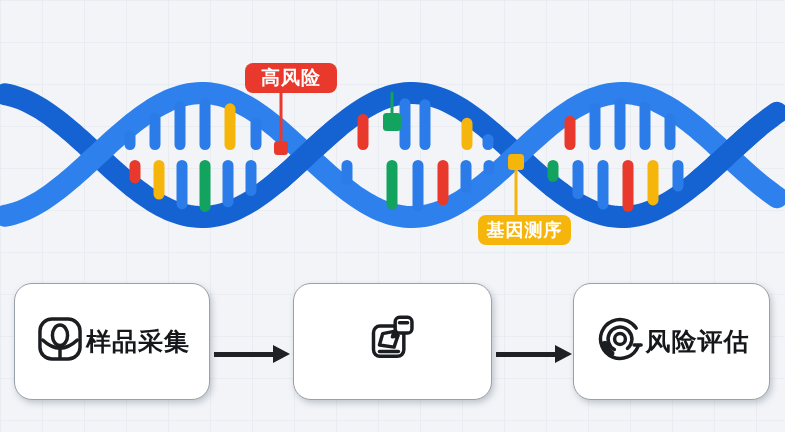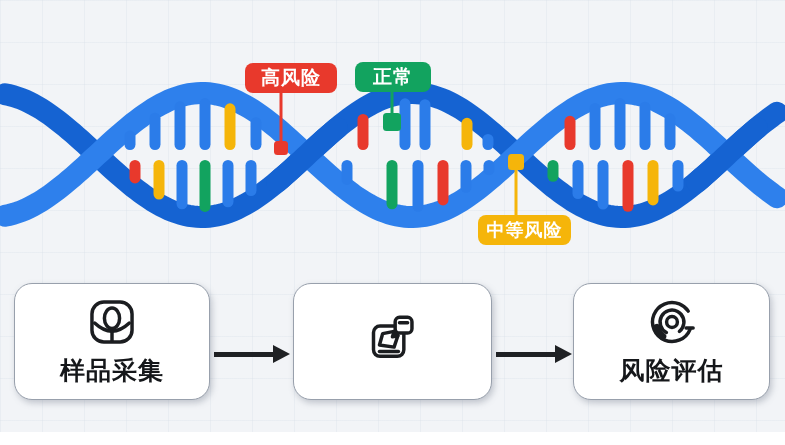--- a/index.html
+++ b/index.html
@@ -18,21 +18,21 @@
     border-radius:8px; color:#ffffff; font-weight:bold; z-index:5;
     letter-spacing:1px;
   }
   #tag-high{left:245px; top:63px; width:92px; font-size:19px;}
   #tag-normal{left:355px; top:62px; width:76px; font-size:19px;}
   #tag-medium{left:478px; top:215px; width:93px; font-size:18px;}
   .step{
     position:absolute; top:283px; height:115px; background:#ffffff;
     border:1.6px solid #98a0ac; border-radius:18px;
     box-shadow:2px 3px 6px rgba(100,110,125,0.35);
-    display:flex; flex-direction:column; align-items:center; justify-content:center;
+    display:flex; align-items:center; justify-content:center;
   }
   #step-1{left:14px;  width:194px;}
   #step-2{left:293px; width:197px;}
   #step-3{left:573px; width:195px;text-align:right;}
   .step .icon{width:52px;height:52px;margin-bottom:6px;}
   .step .icon svg{width:52px;height:52px;stroke:#1b1d20;fill:none;
     stroke-width:3.2;stroke-linecap:round;stroke-linejoin:round;}
   .step-label{font-size:25px;font-weight:bold;color:#15171a;letter-spacing:1px;}
   .arrow{position:absolute; top:345px; height:18px; z-index:4;}
   .arrow .shaft{position:absolute; top:7px; left:0; height:5px; background:#1f2124;}
@@ -90,22 +90,21 @@
       <rect x="672.5" y="160" width="11" height="31.48609759424926" rx="5.5" fill="#2b7ce9"></rect>
       <line x1="281" x2="281" y1="93" y2="141" stroke="#e8392c" stroke-width="3"></line>
       <rect x="274" y="141" width="14" height="14" rx="3.5" fill="#e8392c"></rect>
       <line x1="392" x2="392" y1="92" y2="113" stroke="#12a35f" stroke-width="3"></line>
       <rect x="383" y="113" width="18" height="18" rx="3.5" fill="#12a35f"></rect>
       <line x1="516" x2="516" y1="170" y2="215" stroke="#f5b50a" stroke-width="3"></line>
       <rect x="508" y="154" width="16" height="16" rx="3.5" fill="#f5b50a"></rect>
     </svg>
 
   <div class="tag" id="tag-high" style="background: rgb(232, 57, 44);">高风险</div>
-  <div class="tag" id="tag-normal" style="background: rgb(18, 163, 95);">正常</div>
-  <div class="tag" id="tag-medium" style="background: rgb(245, 181, 10);">中等风险</div>
+  <div class="tag" id="tag-medium" style="background: rgb(245, 181, 10);">基因测序</div>
 
   <div class="step" id="step-1">
     <span class="icon">
       <svg viewBox="0 0 48 48">
         <rect x="5.5" y="5.5" width="37" height="37" rx="11"></rect>
         <ellipse cx="24" cy="20.5" rx="7" ry="9.5"></ellipse>
         <path d="M8,25 Q24,40 40,25"></path>
         <path d="M24,33 L24,41"></path>
       </svg>
     </span>

